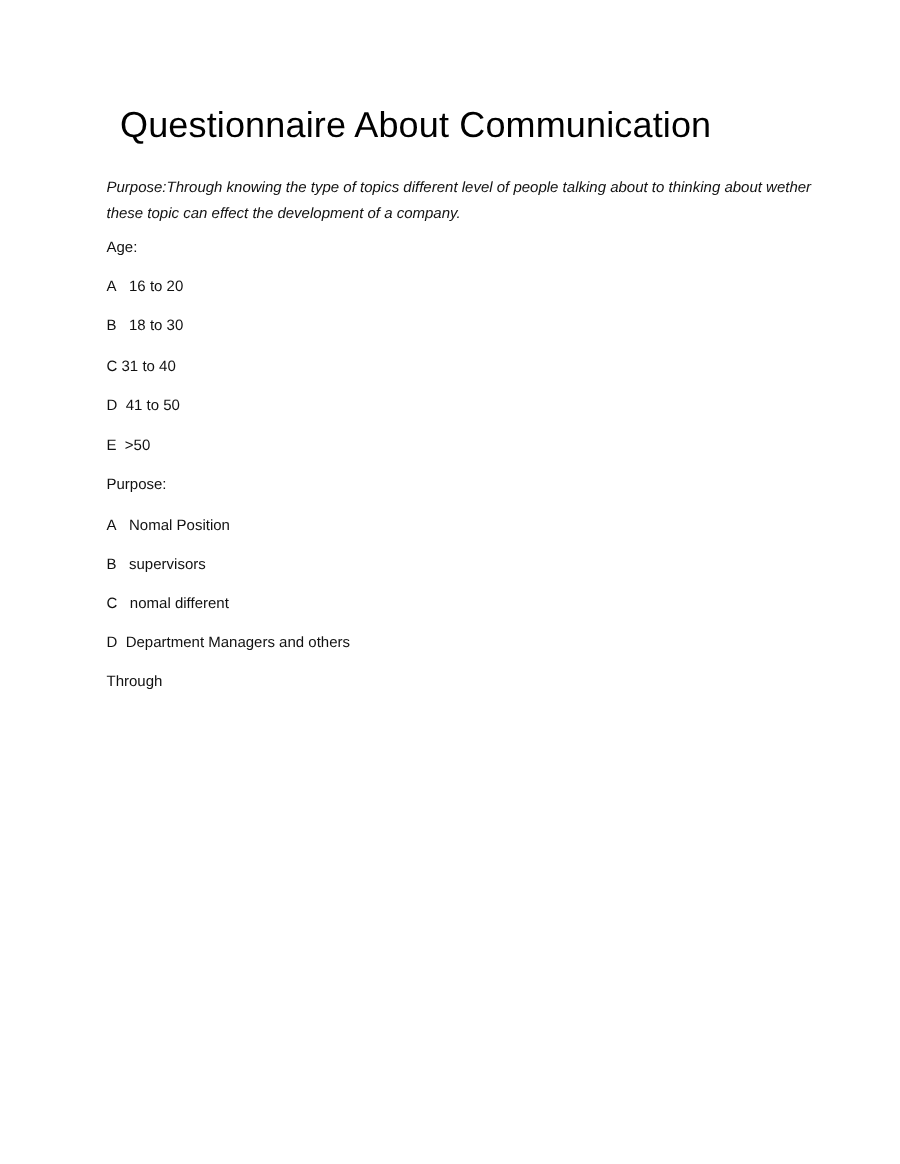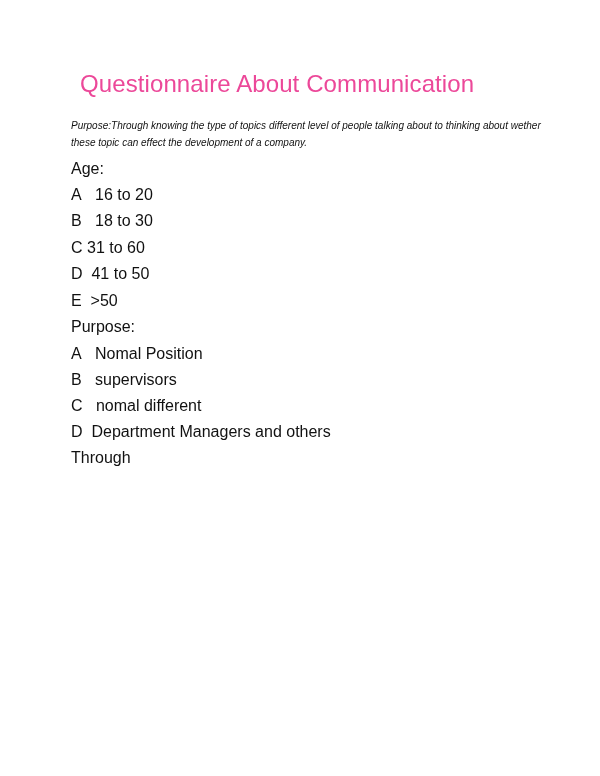--- a/index.html
+++ b/index.html
@@ -1,34 +1,34 @@
 <!DOCTYPE html>
 <html><head>
 <meta charset="utf-8">
 <style>
   html, body { margin: 0; padding: 0; background: #ffffff; }
   body { width: 600px; height: 776px; position: relative; overflow: hidden;
          font-family: "Liberation Sans", sans-serif; color: #111; }
   .title { position: absolute; left: 80px; top: 70px; font-size: 24px; font-weight: normal;
-           margin: 0; letter-spacing: 0.1px; color: #ec4899; }
+           margin: 0; letter-spacing: 0.1px; color: #000000; }
   .purpose { position: absolute; left: 71px; top: 117px; width: 470px; font-size: 10px;
              line-height: 17px; margin: 0; font-style: italic; }
-  .line { position: absolute; left: 71px; font-size: 16px; margin: 0; white-space: pre; }
+  .line { position: absolute; left: 71px; font-size: 10px; margin: 0; white-space: pre; }
 </style>
 </head>
 <body>
 
 <h1 class="title">Questionnaire About Communication</h1>
 <p class="purpose">Purpose:Through knowing the type of topics different  level of people talking about to thinking about wether these topic can effect the development of a company.</p>
 
 <p class="line" style="top:160px">Age:</p>
 
 <p class="line" style="top:186px"><span>A</span>&nbsp;&nbsp;&nbsp;<span>16 to 20</span></p>
 <p class="line" style="top:212px"><span>B</span>&nbsp;&nbsp;&nbsp;<span>18 to 30</span></p>
-<p class="line" style="top:239px"><span>C</span>&nbsp;<span>31 to 60</span></p>
+<p class="line" style="top:239px"><span>C</span>&nbsp;<span>31 to 40</span></p>
 <p class="line" style="top:265px"><span>D</span>&nbsp;&nbsp;<span>41 to 50</span></p>
 <p class="line" style="top:292px"><span>E</span>&nbsp;&nbsp;<span>&gt;50</span></p>
 
 <p class="line" style="top:318px">Purpose:</p>
 
 <p class="line" style="top:345px"><span>A</span>&nbsp;&nbsp;&nbsp;<span>Nomal Position</span></p>
 <p class="line" style="top:371px"><span>B</span>&nbsp;&nbsp;&nbsp;<span>supervisors</span></p>
 <p class="line" style="top:397px"><span>C</span>&nbsp;&nbsp;&nbsp;<span>nomal different</span></p>
 <p class="line" style="top:423px"><span>D</span>&nbsp;&nbsp;<span>Department Managers and others</span></p>
 

